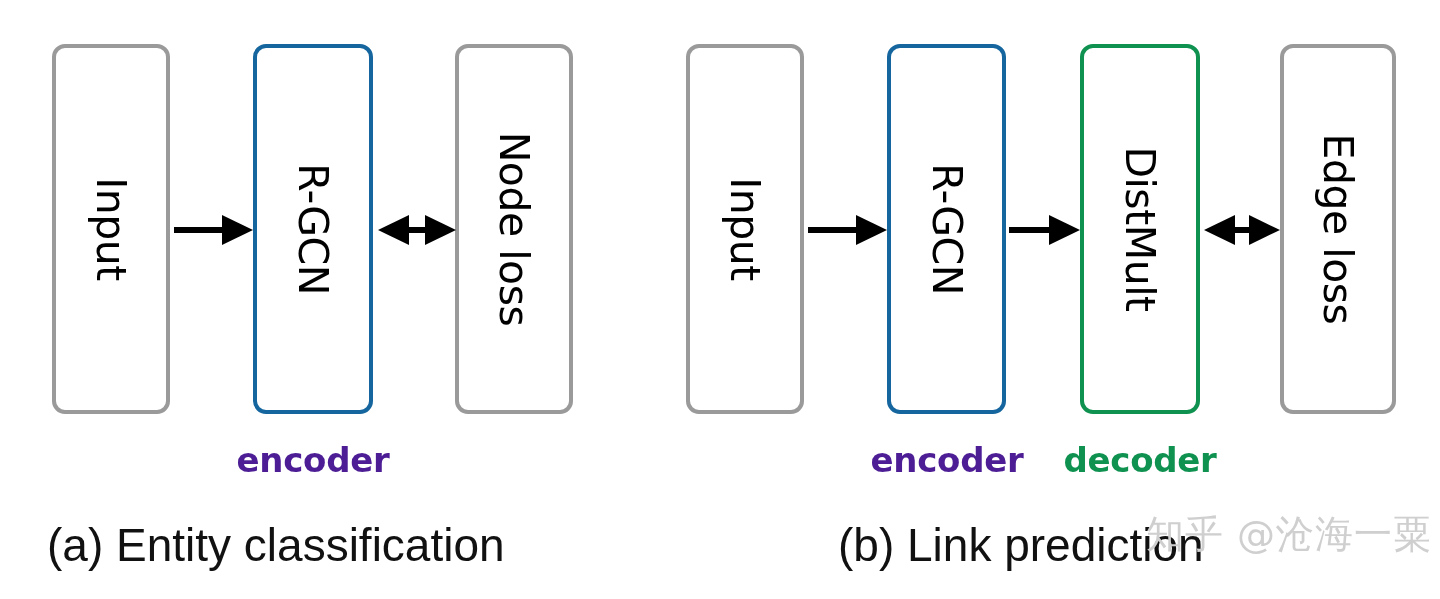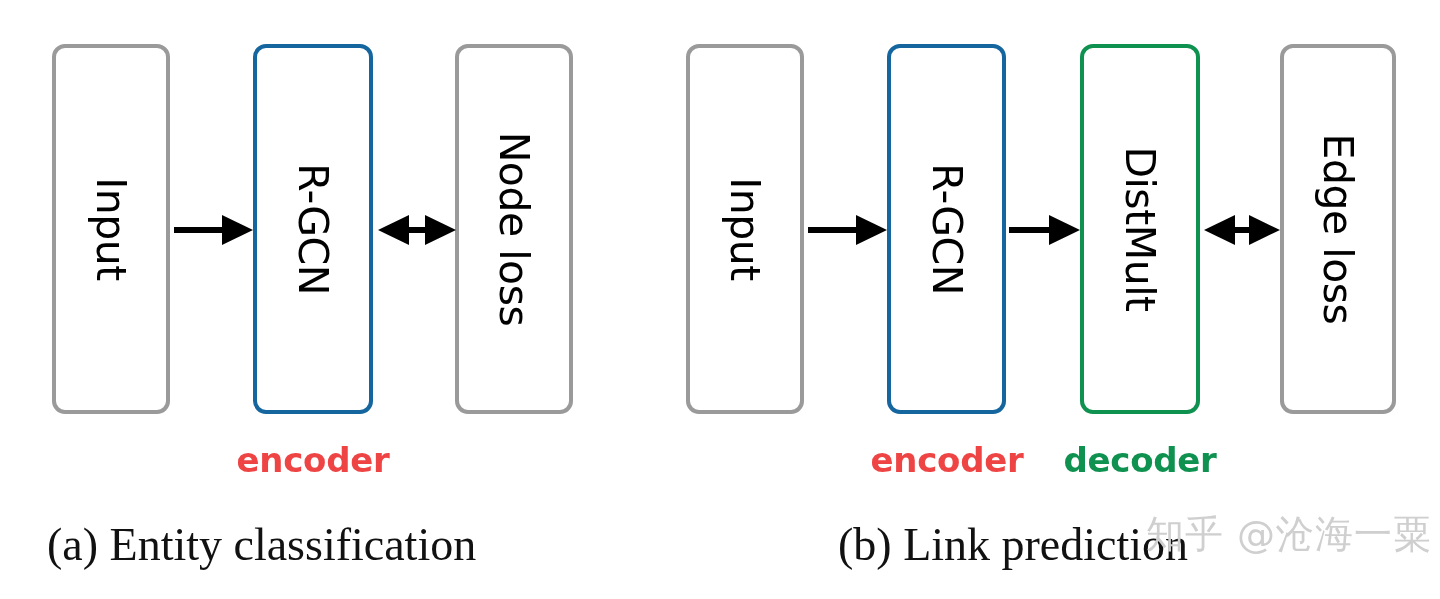--- a/index.html
+++ b/index.html
@@ -58,27 +58,27 @@
   
   .sub-label {
     position: absolute;
     font-family: "DejaVu Sans", "Liberation Sans", sans-serif;
     font-size: 34px;
     font-weight: 700;
     letter-spacing: -0.3px;
     white-space: nowrap;
     text-align: center;
   }
-  .sub-label.blue  { color: #ef4444; }
+  .sub-label.blue  { color: #4c1d95; }
   .sub-label.green { color: #0f9150; }
 
   
   .caption {
     position: absolute;
-    font-family: Liberation Serif, serif;
+    font-family: Liberation Sans, sans-serif;
     font-size: 46px;
     font-weight: 400;
     color: #111111;
     white-space: nowrap;
   }
 
   
   .watermark {
     position: absolute;
     font-family: "DejaVu Sans", "Liberation Sans", sans-serif;

